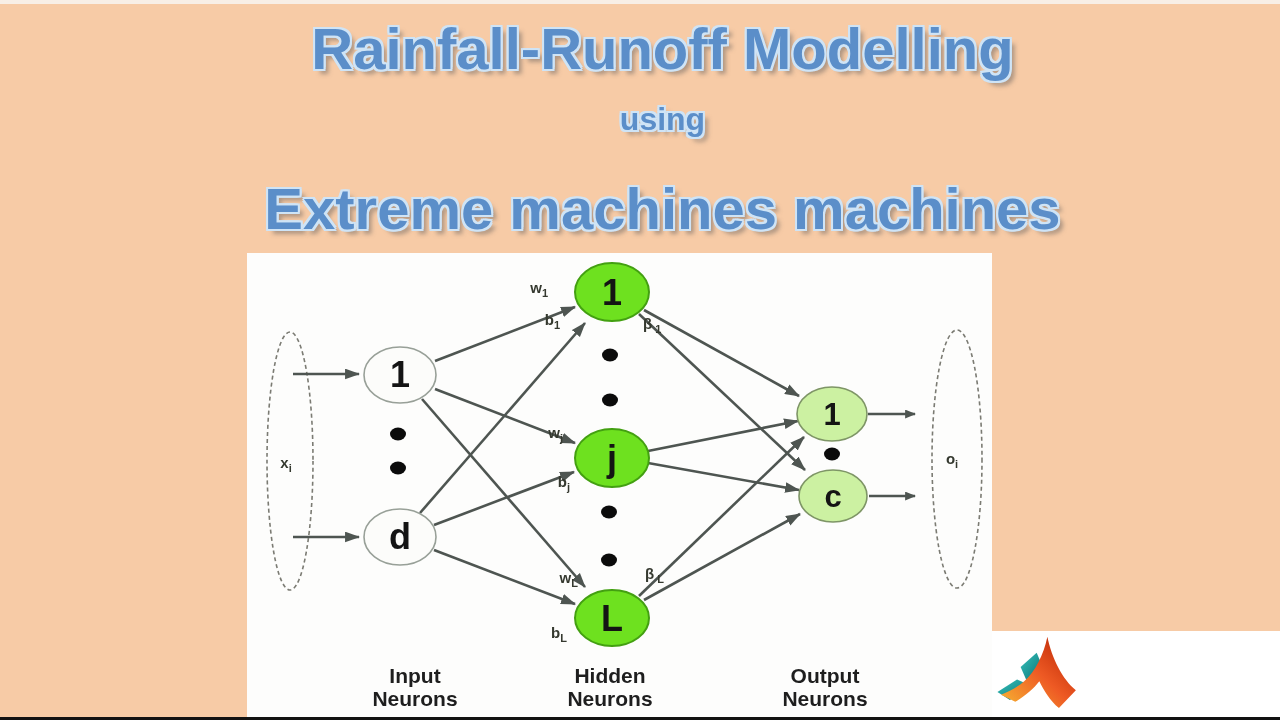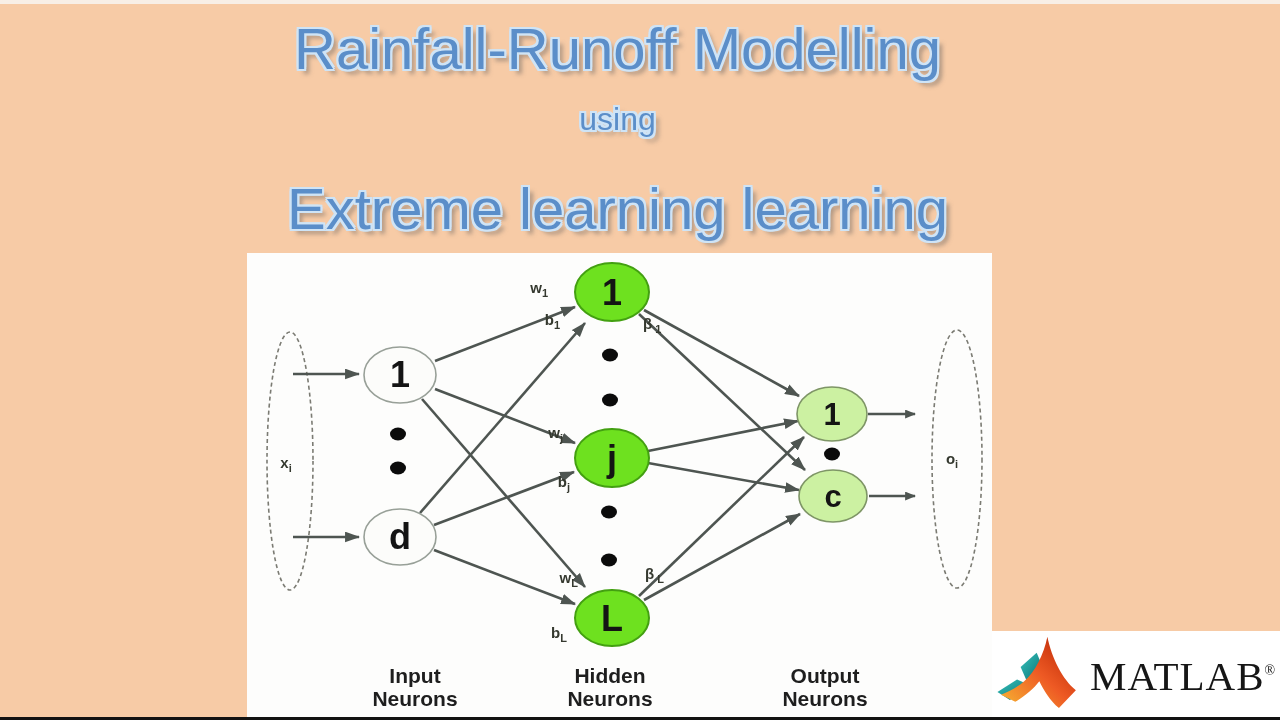--- a/index.html
+++ b/index.html
@@ -7,30 +7,30 @@
     position:relative; width:1280px; height:720px; overflow:hidden;
     background:var(--background,#f7cba6);
     font-family:"Liberation Sans", sans-serif;
   }
   .top-strip{position:absolute;left:0;top:0;width:1280px;height:4px;background:#f8efe6;}
   .bottom-strip{position:absolute;left:0;bottom:0;width:1280px;height:3px;background:#121212;z-index:9;}
 
   
   .title{position:absolute;left:0;top:0;width:1235px;text-align:center;}
   .title div{
-    font-weight:normal;
+    font-weight:bold;
     color:var(--title_blue,#5b8ec9);
     text-shadow:
       -2px -2px 0 var(--title_outline,#cfe4f6), 2px -2px 0 var(--title_outline,#cfe4f6),
       -2px  2px 0 var(--title_outline,#cfe4f6), 2px  2px 0 var(--title_outline,#cfe4f6),
       -2px  0   0 var(--title_outline,#cfe4f6), 2px  0   0 var(--title_outline,#cfe4f6),
        0   -2px 0 var(--title_outline,#cfe4f6), 0    2px 0 var(--title_outline,#cfe4f6),
        5px 5px 4px rgba(115,105,100,.55);
     line-height:1;
-    position:absolute; width:100%;
+    position:absolute; width:100%;margin-left:45px;
   }
   .t1{top:20px;  font-size:58px;}
   .t2{top:103px; font-size:32px;}
   .t3{top:180px; font-size:58px;}
 
   
   .panel{
     position:absolute; left:247px; top:253px; width:745px; height:467px;
     background:var(--panel,#fdfdfc);
   }
@@ -61,21 +61,21 @@
 </style>
 </head>
 <body>
 
 <div class="stage">
   <div class="top-strip"></div>
 
   <div class="title">
     <div class="t1">Rainfall-Runoff Modelling</div>
     <div class="t2">using</div>
-    <div class="t3">Extreme learning learning</div>
+    <div class="t3">Extreme machines machines</div>
   </div>
 
   <div class="panel">
     <svg viewBox="0 0 745 467">
       <defs>
         <marker id="ah" viewBox="0 0 14 10" refX="13" refY="5" markerWidth="15" markerHeight="11" orient="auto" markerUnits="userSpaceOnUse">
           <path d="M0,0 L14,5 L0,10 Z" fill="#4e5551"></path>
         </marker>
         <marker id="ahs" viewBox="0 0 10 8" refX="9" refY="4" markerWidth="11" markerHeight="9" orient="auto" markerUnits="userSpaceOnUse">
           <path d="M0,0 L10,4 L0,8 Z" fill="#4e5551"></path>
@@ -161,17 +161,16 @@
         </linearGradient>
         <linearGradient id="tg" x1="0" y1="0" x2="1" y2="1">
           <stop offset="0" stop-color="#35c4bc"></stop>
           <stop offset="1" stop-color="#0b6e74"></stop>
         </linearGradient>
       </defs>
       <polygon points="26,36 44,20 50,34 33,52" fill="url(#tg)"></polygon>
       <polygon points="0,64 22,50 36,56 14,73" fill="url(#tg)"></polygon>
       <path d="M56,2 C52,22 42,42 30,52 C22,59 12,64 4,67 L20,75 C32,68 41,60 47,52 C52,62 59,74 69,82 L88,62 C73,50 61,26 56,2 Z" fill="url(#fg)"></path>
     </svg>
-    <div class="wordmark"><span>MATLAB</span><span class="reg">®</span></div>
   </div>
 
   <div class="bottom-strip"></div>
 </div>
 
 </body></html>

